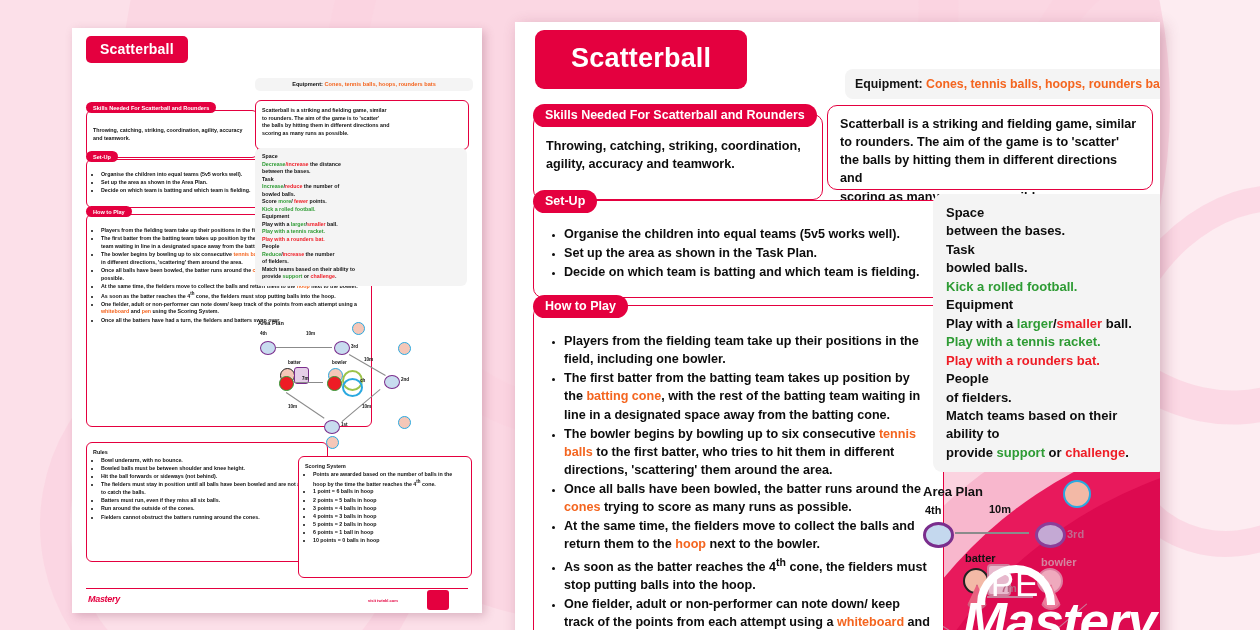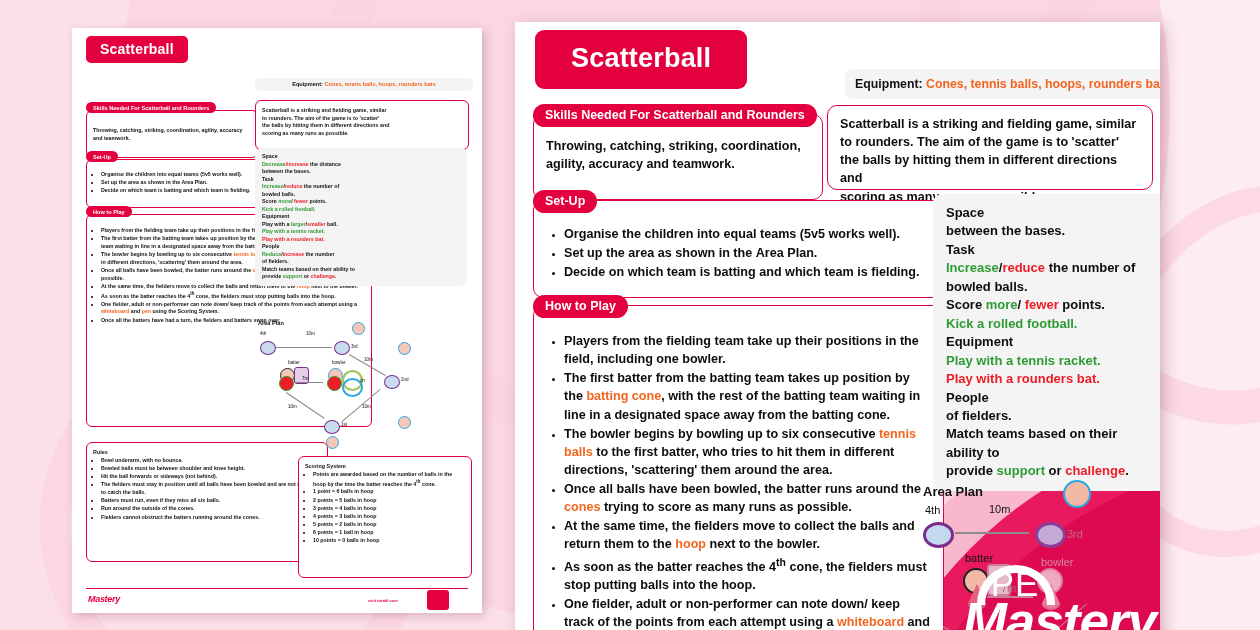--- a/index.html
+++ b/index.html
@@ -120,21 +120,21 @@
   .pe-logo{position:absolute;right:4px;bottom:6px;z-index:9;color:#fff;text-align:left;}
   .pe-logo .pe{font-size:35px;font-weight:normal;line-height:.85;letter-spacing:1px;
     margin-left:28px;}
   .pe-logo .mastery{font-size:53px;font-weight:bold;line-height:.9;letter-spacing:-1px;
     font-style:italic;}
   .pe-arc{position:absolute;left:14px;top:-4px;width:62px;height:32px;
     border:8px solid #fff;border-bottom:none;border-radius:62px 62px 0 0;}
 
   
   .cone{position:absolute;border-radius:50%;}
-  .lbl{position:absolute;font-weight:normal;color:#111;}
+  .lbl{position:absolute;font-weight:bold;color:#111;}
   .arrow{position:absolute;background:#8b8b8b;height:1.4px;transform-origin:0 50%;}
 </style>
 </head>
 <body>
 
 <div class="bg">
   <div class="bg-swoosh-1"></div>
   <div class="bg-swoosh-2"></div>
   <div class="bg-ring bg-r1"></div>
   <div class="bg-ring bg-r2"></div>
@@ -298,21 +298,21 @@
     <div>Scatterball is a striking and fielding game, similar</div>
     <div>to rounders. The aim of the game is to 'scatter'</div>
     <div>the balls by hitting them in different directions and</div>
     <div>scoring as many runs as possible.</div>
   </div>
 
   <div class="b-pill" style="left:18px;top:168px;">Set-Up</div>
   <div class="b-box" style="left:18px;top:178px;width:385px;height:64px;padding-top:24px;">
     <ul>
       <li>Organise the children into equal teams (5v5 works well).</li>
-      <li>Set up the area as shown in the <b>Area Plan.</b></li>
+      <li>Set up the area as shown in the <b>Task Plan.</b></li>
       <li>Decide on which team is batting and which team is fielding.</li>
     </ul>
   </div>
 
   <div class="b-pill" style="left:18px;top:273px;">How to Play</div>
   <div class="b-box" style="left:18px;top:283px;width:385px;height:348px;padding-top:26px;border-bottom:none;border-radius:10px 10px 0 0;">
     <ul>
       <li>Players from the fielding team take up their positions in the field, including one bowler.</li>
       <li>The first batter from the batting team takes up position by the <span class="orange">batting cone</span>, with the rest of the batting team waiting in line in a designated space away from the batting cone.</li>
       <li>The bowler begins by bowling up to six consecutive <span class="orange">tennis balls</span> to the first batter, who tries to hit them in different directions, 'scattering' them around the area.</li>
@@ -321,25 +321,24 @@
       <li>As soon as the batter reaches the 4<sup>th</sup> cone, the fielders must stop putting balls into the hoop.</li>
       <li>One fielder, adult or non-performer can note down/ keep track of the points from each attempt using a <span class="orange">whiteboard</span> and  using the Scoring System.</li>
 
     </ul>
   </div>
 
   <div class="b-grey" style="left:418px;top:172px;width:208px;">
     <div class="hdr">Space</div>
     <div>between the bases.</div>
     <div class="hdr">Task</div>
-    <div><span class="g">Increase</span>/<span class="r">reduce</span><span> the number of</span></div>
     <div>bowled balls.</div>
-    <div><span>Score </span><span class="g">more</span><span>/ </span><span class="r">fewer</span><span> points.</span></div>
     <div class="g">Kick a rolled football.</div>
     <div class="hdr">Equipment</div>
+    <div><span>Play with a </span><span class="g">larger</span>/<span class="r">smaller</span><span> ball.</span></div>
     <div class="g">Play with a tennis racket.</div>
     <div class="r">Play with a rounders bat.</div>
     <div class="hdr">People</div>
     <div>of fielders.</div>
     <div>Match teams based on their ability to</div>
     <div><span>provide </span><span class="g">support</span><span> or </span><span class="r">challenge</span><span>.</span></div>
   </div>
 
   <div class="b-plan">
     <div class="b-plan-title">Area Plan</div>

